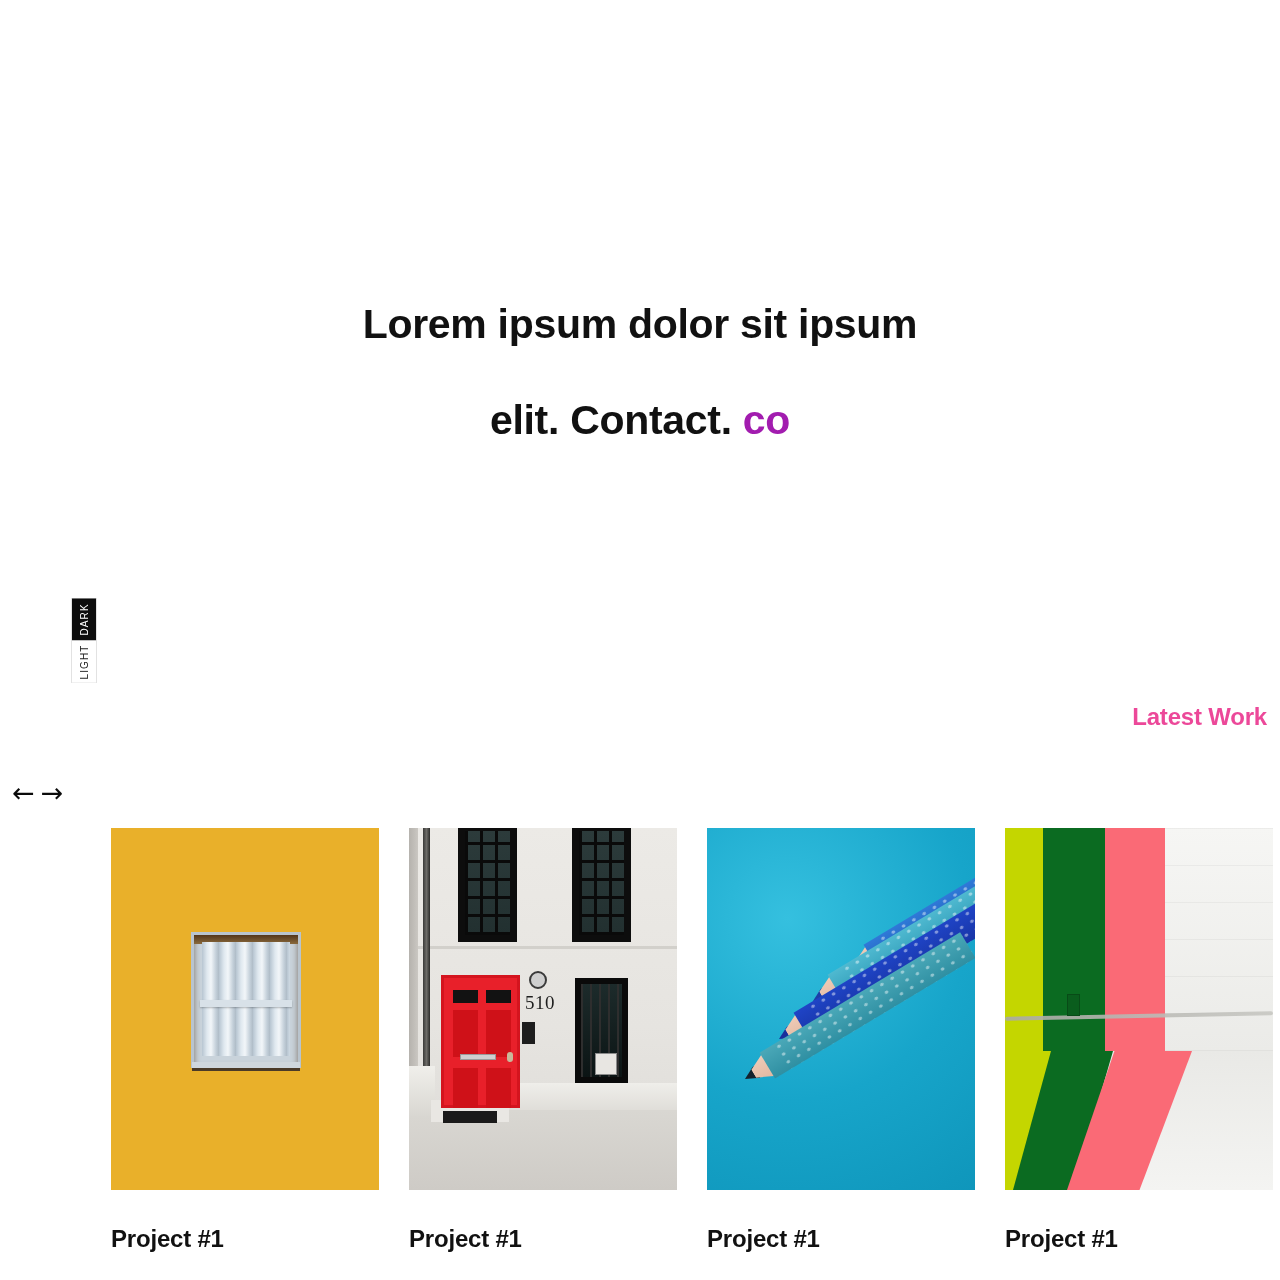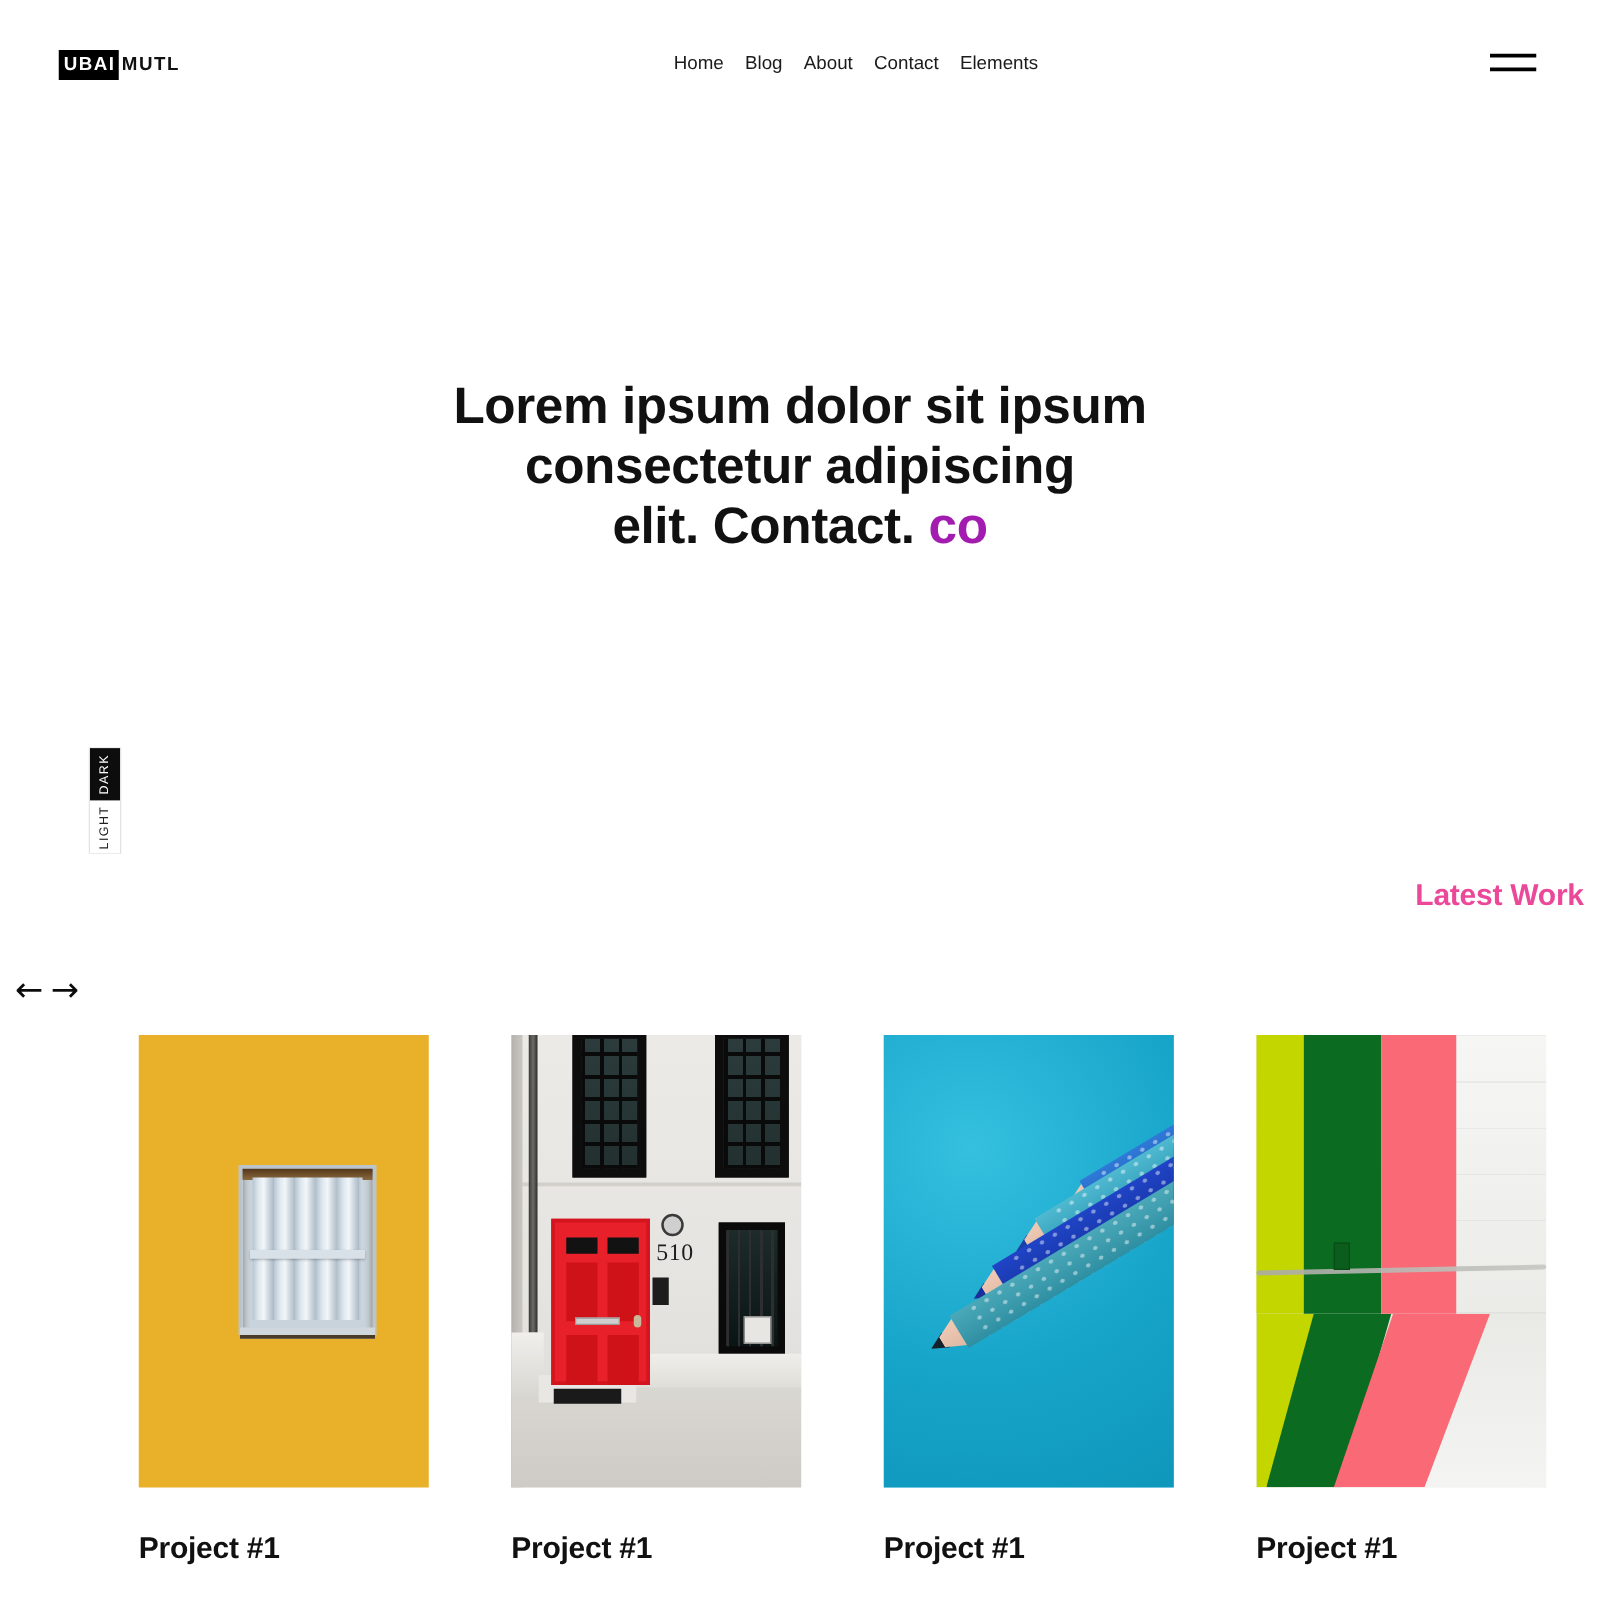--- a/index.html
+++ b/index.html
@@ -93,21 +93,21 @@
     cursor:pointer; font-family:"DejaVu Sans", sans-serif;
   }
 
   
   .cards {
     position:absolute; top:828px; left:111px;
     display:flex; gap:30px;
   }
   .card { width:268px; }
   .thumb {
-    width:232px; height:362px;
+    width:268px; height:362px;
     position:relative; overflow:hidden;
     background:#ddd;
   }
   .card-title {
     margin-top:32px;
     font-size:24px; font-weight:700; line-height:34px;
     color:#111111; letter-spacing:-0.2px;
   }
 
   
@@ -325,45 +325,25 @@
   .t4 .outlet {
     position:absolute; left:62px; top:166px; width:13px; height:22px;
     background:#0a5d1d; border:1px solid #084b17;
   }
 </style>
 </head>
 <body>
 
 <div class="page">
 
-  <div class="header">
-
-    <div class="logo">
-      <span class="logo-mark">UBAI</span>
-        <span class="logo-rest">MUTL</span>
-    </div>
-
-    <nav class="nav">
-      <a href="#">Home</a>
-      <a href="#">Blog</a>
-      <a href="#">About</a>
-      <a href="#">Contact</a>
-      <a href="#">Elements</a>
-    </nav>
-
-    <div class="hamburger">
-      <span></span>
-      <span></span>
-    </div>
-  </div>
 
   <div class="hero">
     <h1>
       <span>Lorem ipsum dolor sit ipsum</span><br>
-      <span>consectetur adipiscing</span><br>
+      <br>
       <span>elit. Contact.</span>
       <span class="typed">co</span>
     </h1>
   </div>
 
   <div class="mode-switch">
     <div class="mode-opt dark">DARK</div>
     <div class="mode-opt light">LIGHT</div>
   </div>
 

